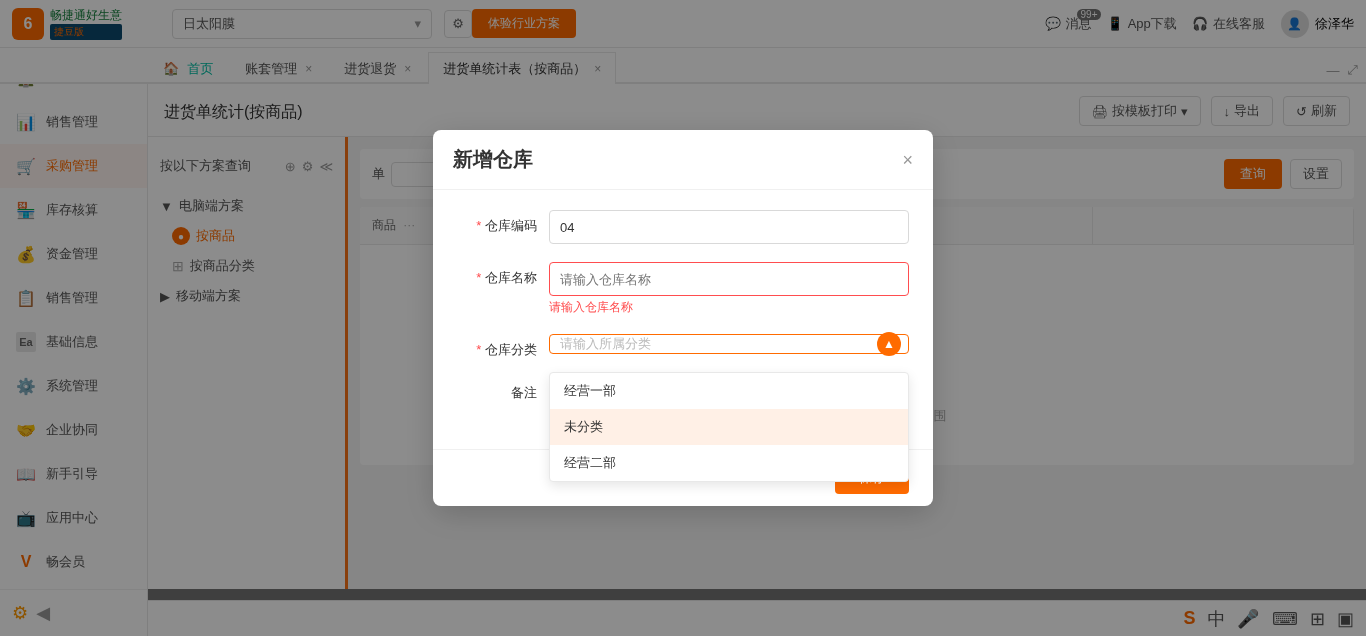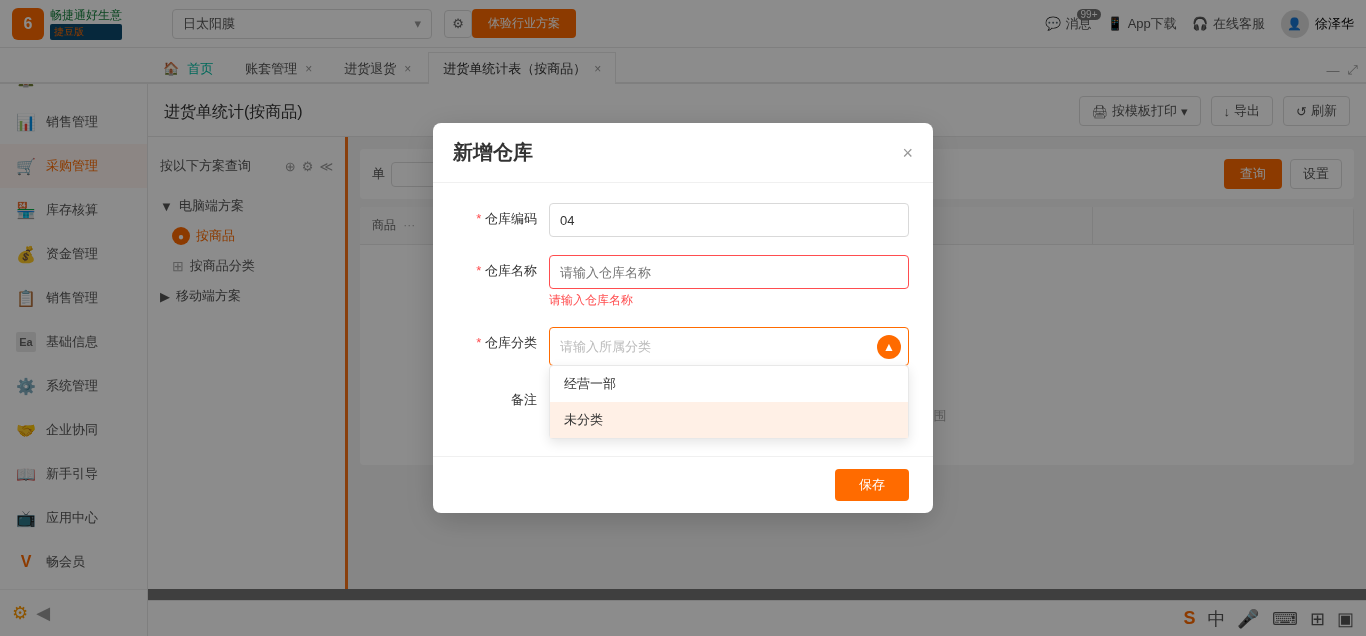--- a/index.html
+++ b/index.html
@@ -307,21 +307,21 @@
       color: #333;
       outline: none;
     }
     .form-input.error { border-color: #ff4d4f; }
     .error-msg { color: #ff4d4f; font-size: 12px; margin-top: 3px; }
     .category-selector {
       position: relative;
     }
     .category-input-row {
       width: 100%;
-      height: 39px;
+      height: 20px;
       border: 1px solid #d9d9d9;
       border-radius: 4px;
       padding: 0 34px 0 10px;
       font-size: 13px;
       color: #999;
       outline: none;
       background: #fff;
       cursor: pointer;
       display: flex; align-items: center;
       border-color: #ff6b00;
@@ -656,20 +656,21 @@
         <label class="form-label required">仓库分类</label>
         <div class="form-control category-selector">
           <div class="category-input-row">
             <span style="color:#bbb;font-size:13px;">请输入所属分类</span>
           </div>
           <div class="category-arrow">▲</div>
 
           <div class="dropdown-list">
             <div class="dropdown-item">经营一部</div>
             <div class="dropdown-item highlighted">未分类</div>
+            <div class="dropdown-item">经营二部</div>
           </div>
         </div>
       </div>
 
       <div class="form-row">
         <label class="form-label">备注</label>
         <div class="form-control">
           <input class="form-input" type="text" style="">
         </div>
       </div>

